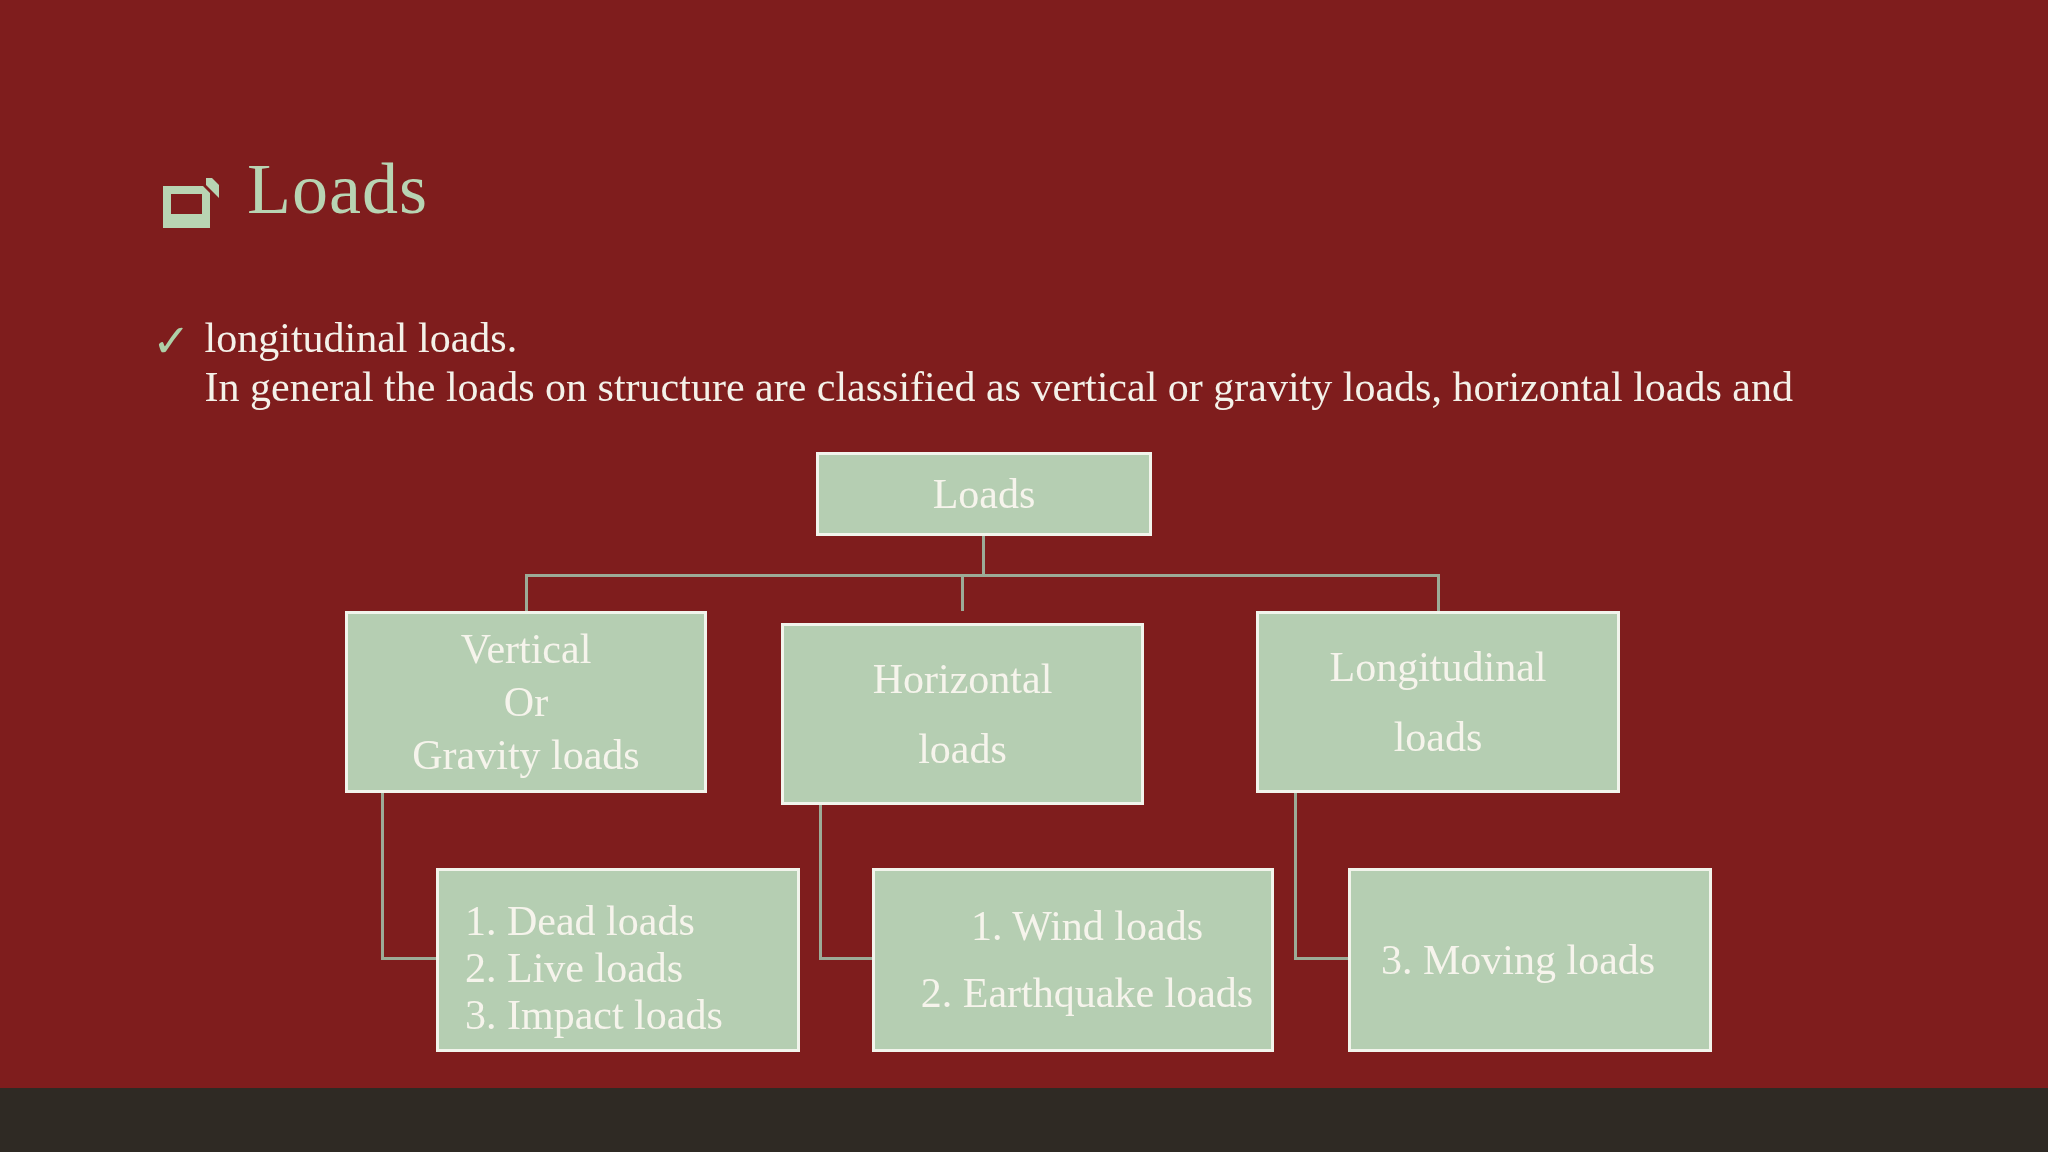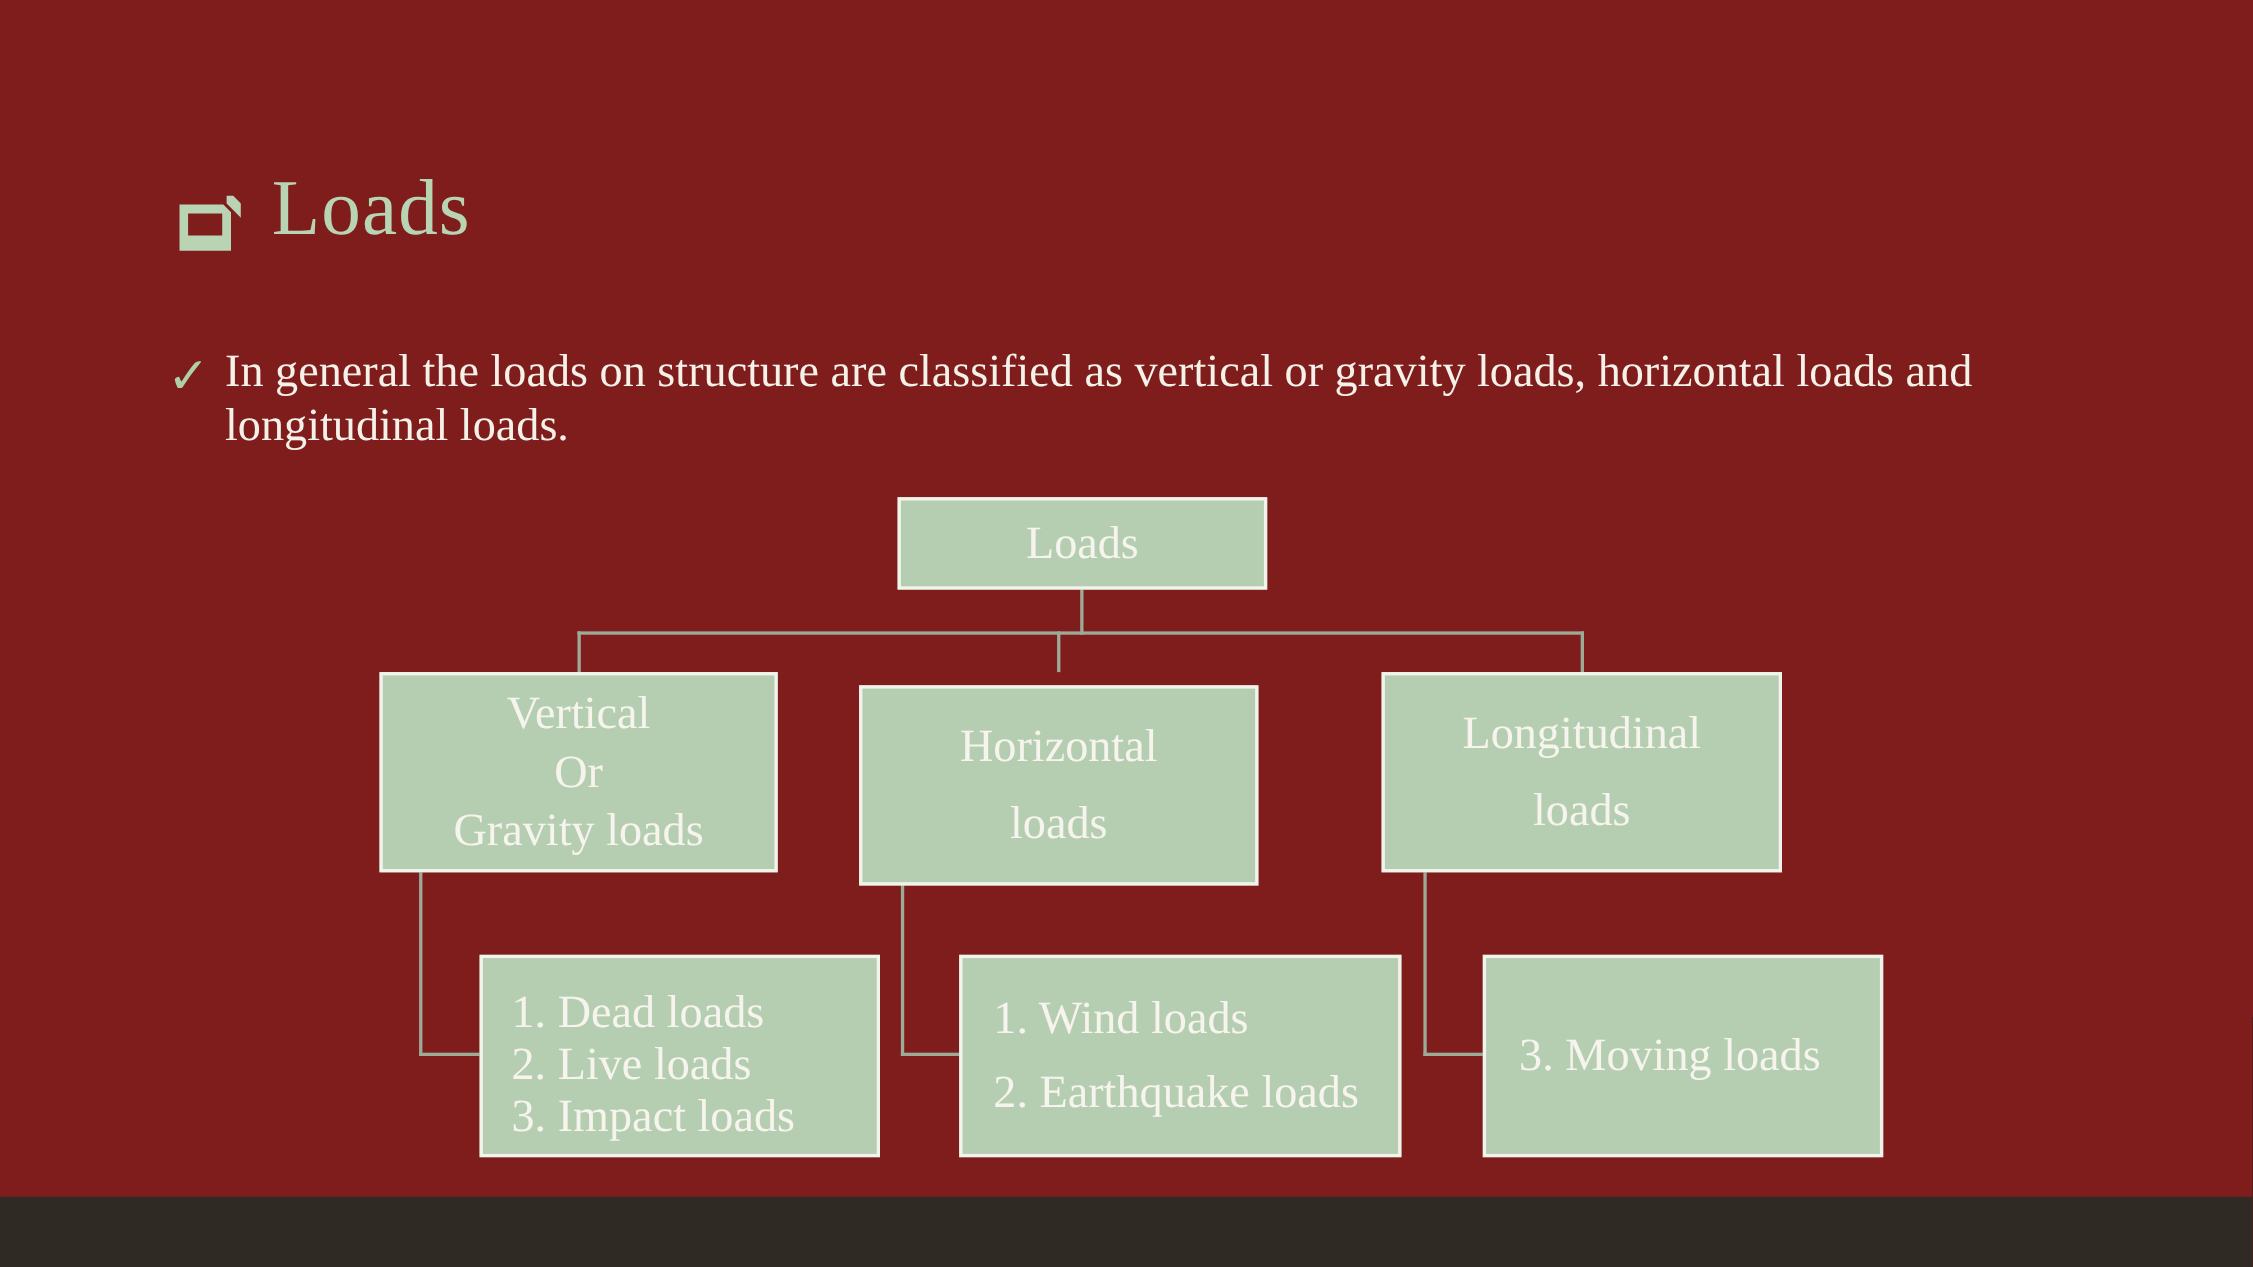--- a/index.html
+++ b/index.html
@@ -33,21 +33,21 @@
     background:#b5ceb2; border:3px solid #f2f4ec; color:#f6f4ec;
     font-size:42px; display:flex; flex-direction:column;
     justify-content:space-around; align-items:center; text-align:center;
   }
   .node .line { line-height:1.1; }
   .node-root   { left:816px;  top:452px; width:336px; height:84px;  justify-content:center; }
   .node-l2-0   { left:345px;  top:611px; width:362px; height:182px; padding:8px 18px; }
   .node-l2-1   { left:781px;  top:623px; width:363px; height:182px; padding:18px 0; }
   .node-l2-2   { left:1256px; top:611px; width:364px; height:182px; padding:18px 0; }
   .node-l3-0   { left:436px;  top:868px; width:364px; height:184px; padding:26px 0 10px 26px; align-items:flex-start; text-align:left; }
-  .node-l3-1   { left:872px;  top:868px; width:402px; height:184px; padding:22px 0 22px 28px; align-items:flex-start; text-align:left; }
+  .node-l3-1   { left:872px;  top:868px; width:402px; height:184px; padding:22px 0 22px 28px; align-items:center; text-align:left; }
   .node-l3-2   { left:1348px; top:868px; width:364px; height:184px; padding-left:30px; justify-content:center; align-items:flex-start; text-align:left; }
   
   .conn { position:absolute; background:#9cab97; }
 </style>
 </head>
 <body>
 
 <div class="slide">
 
   <div class="title-row">
@@ -56,22 +56,22 @@
         <path fill="#b8d4b3" fill-rule="evenodd" d="M0,10 L40,10 L47,17 L47,52 L0,52 Z M8,18 L8,38 L39,38 L39,18 Z"></path>
         <path fill="#b8d4b3" d="M43,2 L49,2 L56,9 L56,22 L43,9 Z"></path>
       </svg>
     </span>
     <div class="title-text">Loads</div>
   </div>
 
   <div class="bullet-row">
     <span class="bullet-check">✓</span>
     <div class="bullet-lines">
+      <div class="bullet-line">longitudinal loads.</div>
       <div class="bullet-line">In general the loads on structure are classified as vertical or gravity loads, horizontal loads and</div>
-      <div class="bullet-line">longitudinal loads.</div>
     </div>
   </div>
 
   <div class="conn" style="left:982px; top:536px; width:3px;  height:41px;"></div>
   <div class="conn" style="left:525px; top:574px; width:915px; height:3px;"></div>
   <div class="conn" style="left:525px;  top:574px; width:3px; height:37px;"></div>
   <div class="conn" style="left:961px;  top:574px; width:3px; height:37px;"></div>
   <div class="conn" style="left:1437px; top:574px; width:3px; height:37px;"></div>
 
   <div class="conn" style="left:381px;  top:793px; width:3px;  height:167px;"></div>

